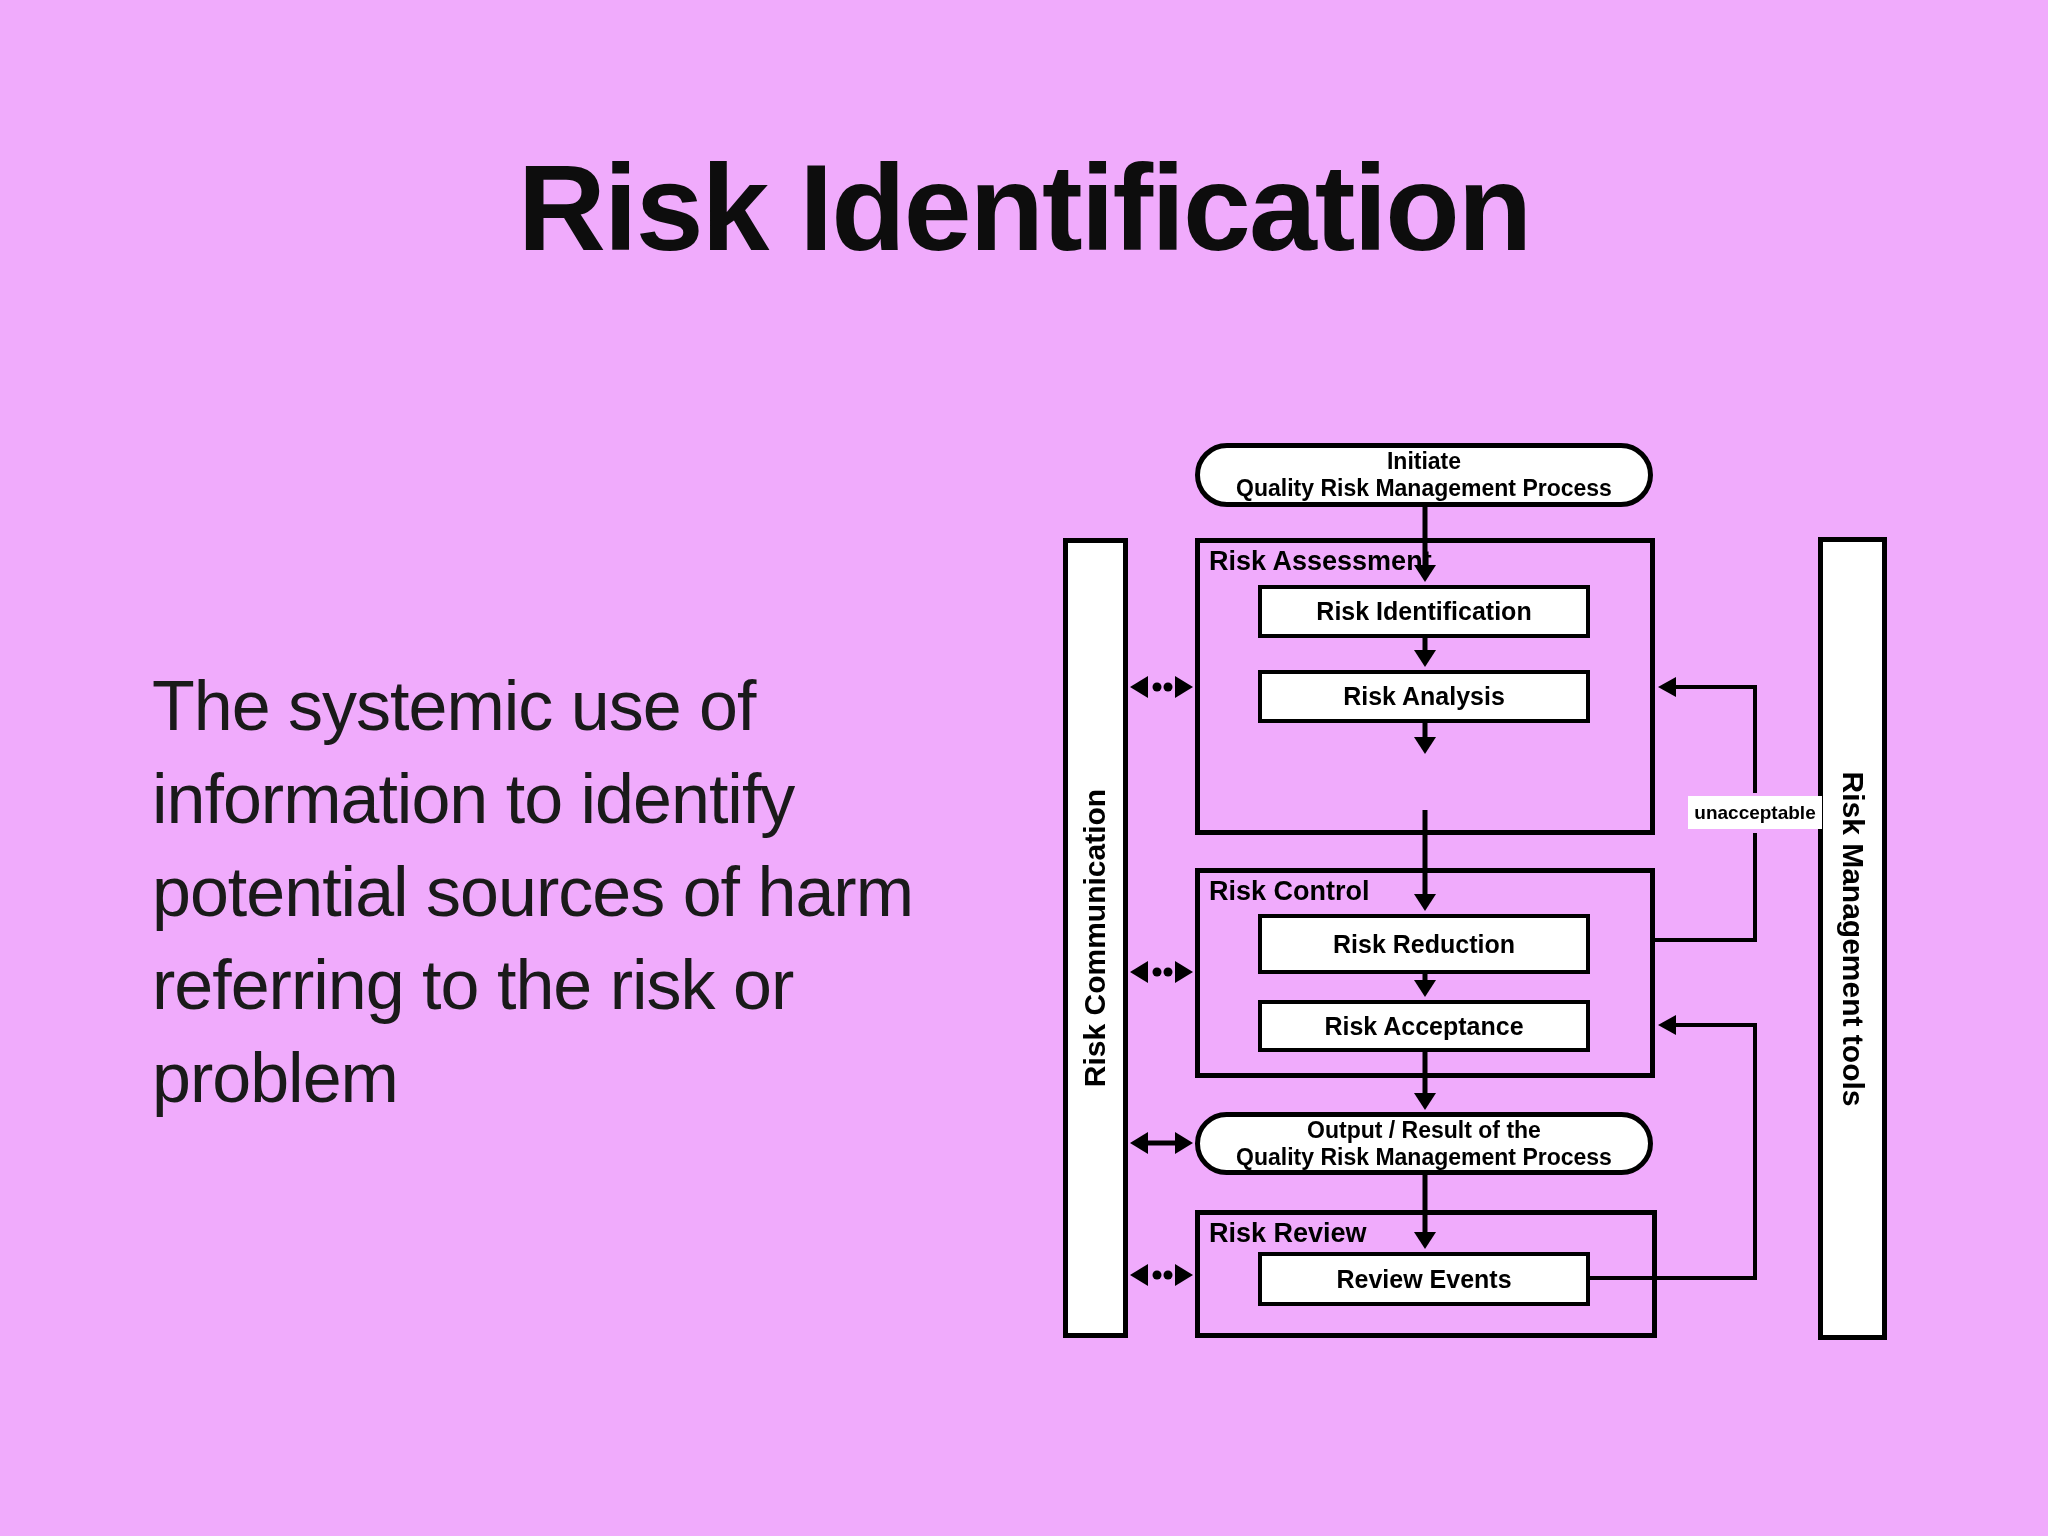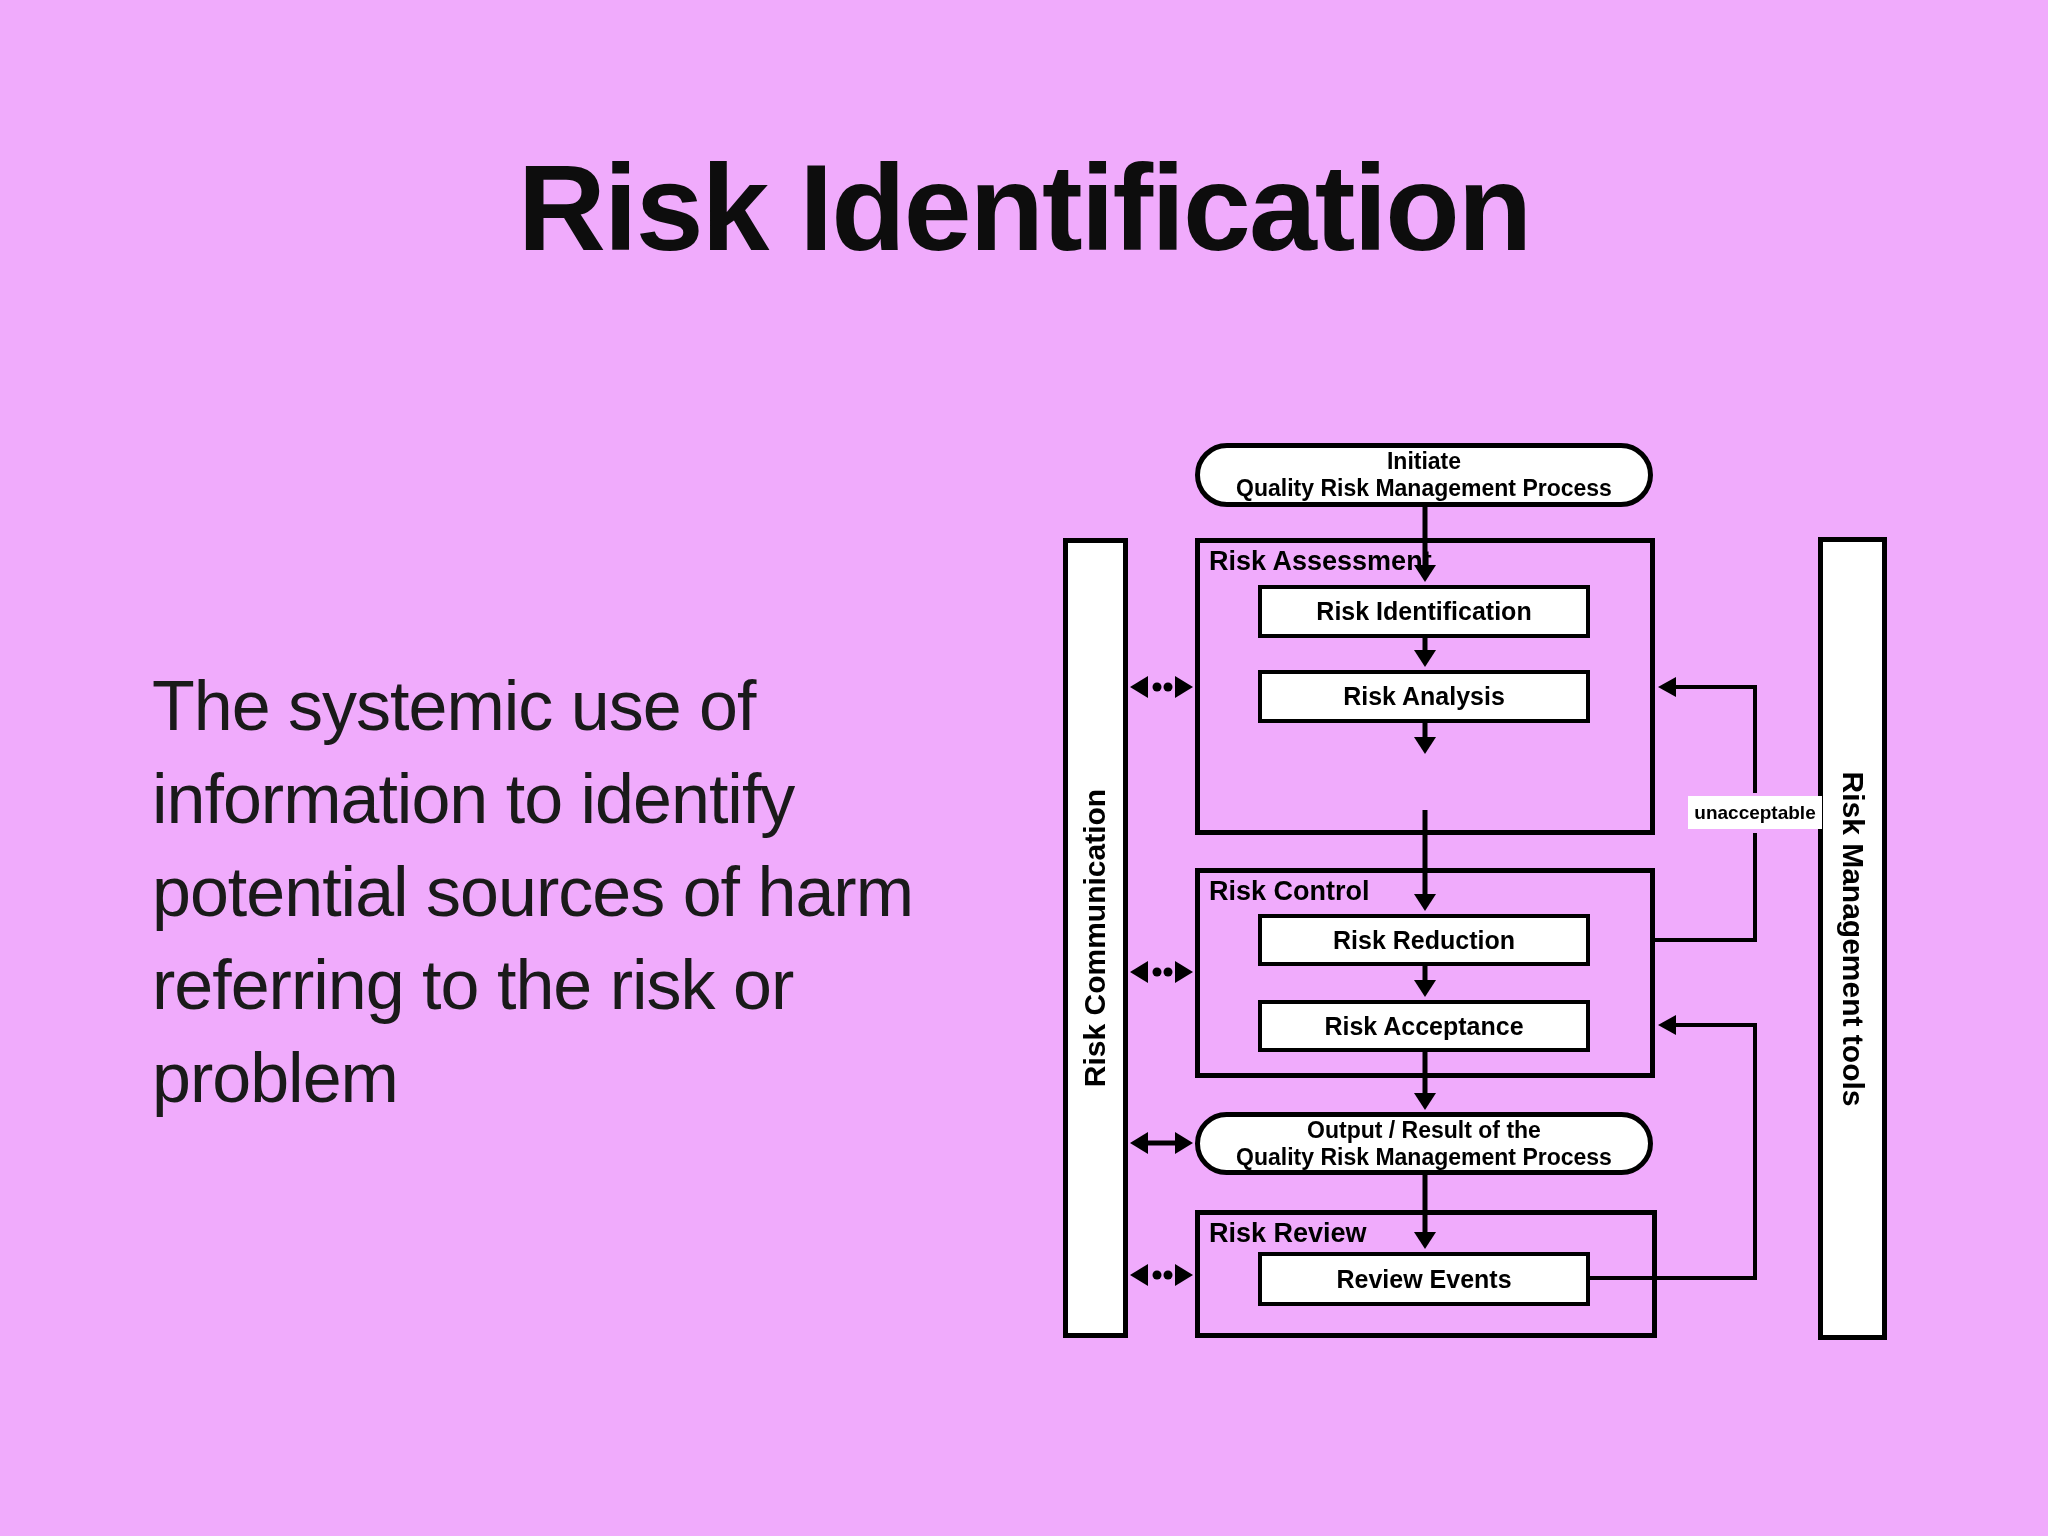--- a/index.html
+++ b/index.html
@@ -125,21 +125,21 @@
 
     <div class="container-box" style="left:145px; top:108px; width:460px; height:297px;">
       <span class="clabel">Risk Assessment</span>
     </div>
     <div class="node pbox" style="left:208px; top:155px; width:332px; height:53px;">Risk Identification</div>
     <div class="node pbox" style="left:208px; top:240px; width:332px; height:53px;">Risk Analysis</div>
 
     <div class="container-box" style="left:145px; top:438px; width:460px; height:210px;">
       <span class="clabel">Risk Control</span>
     </div>
-    <div class="node pbox" style="left:208px; top:484px; width:332px; height:52px;">Risk Reduction</div>
+    <div class="node pbox" style="left:208px; top:484px; width:332px; height:60px;">Risk Reduction</div>
     <div class="node pbox" style="left:208px; top:570px; width:332px; height:52px;">Risk Acceptance</div>
 
     <div class="node stadium" style="left:145px; top:682px; width:458px; height:63px;">
       <span>Output / Result of the</span>
       <span>Quality Risk Management Process</span>
     </div>
 
     <div class="container-box" style="left:145px; top:780px; width:462px; height:128px;">
       <span class="clabel">Risk Review</span>
     </div>

